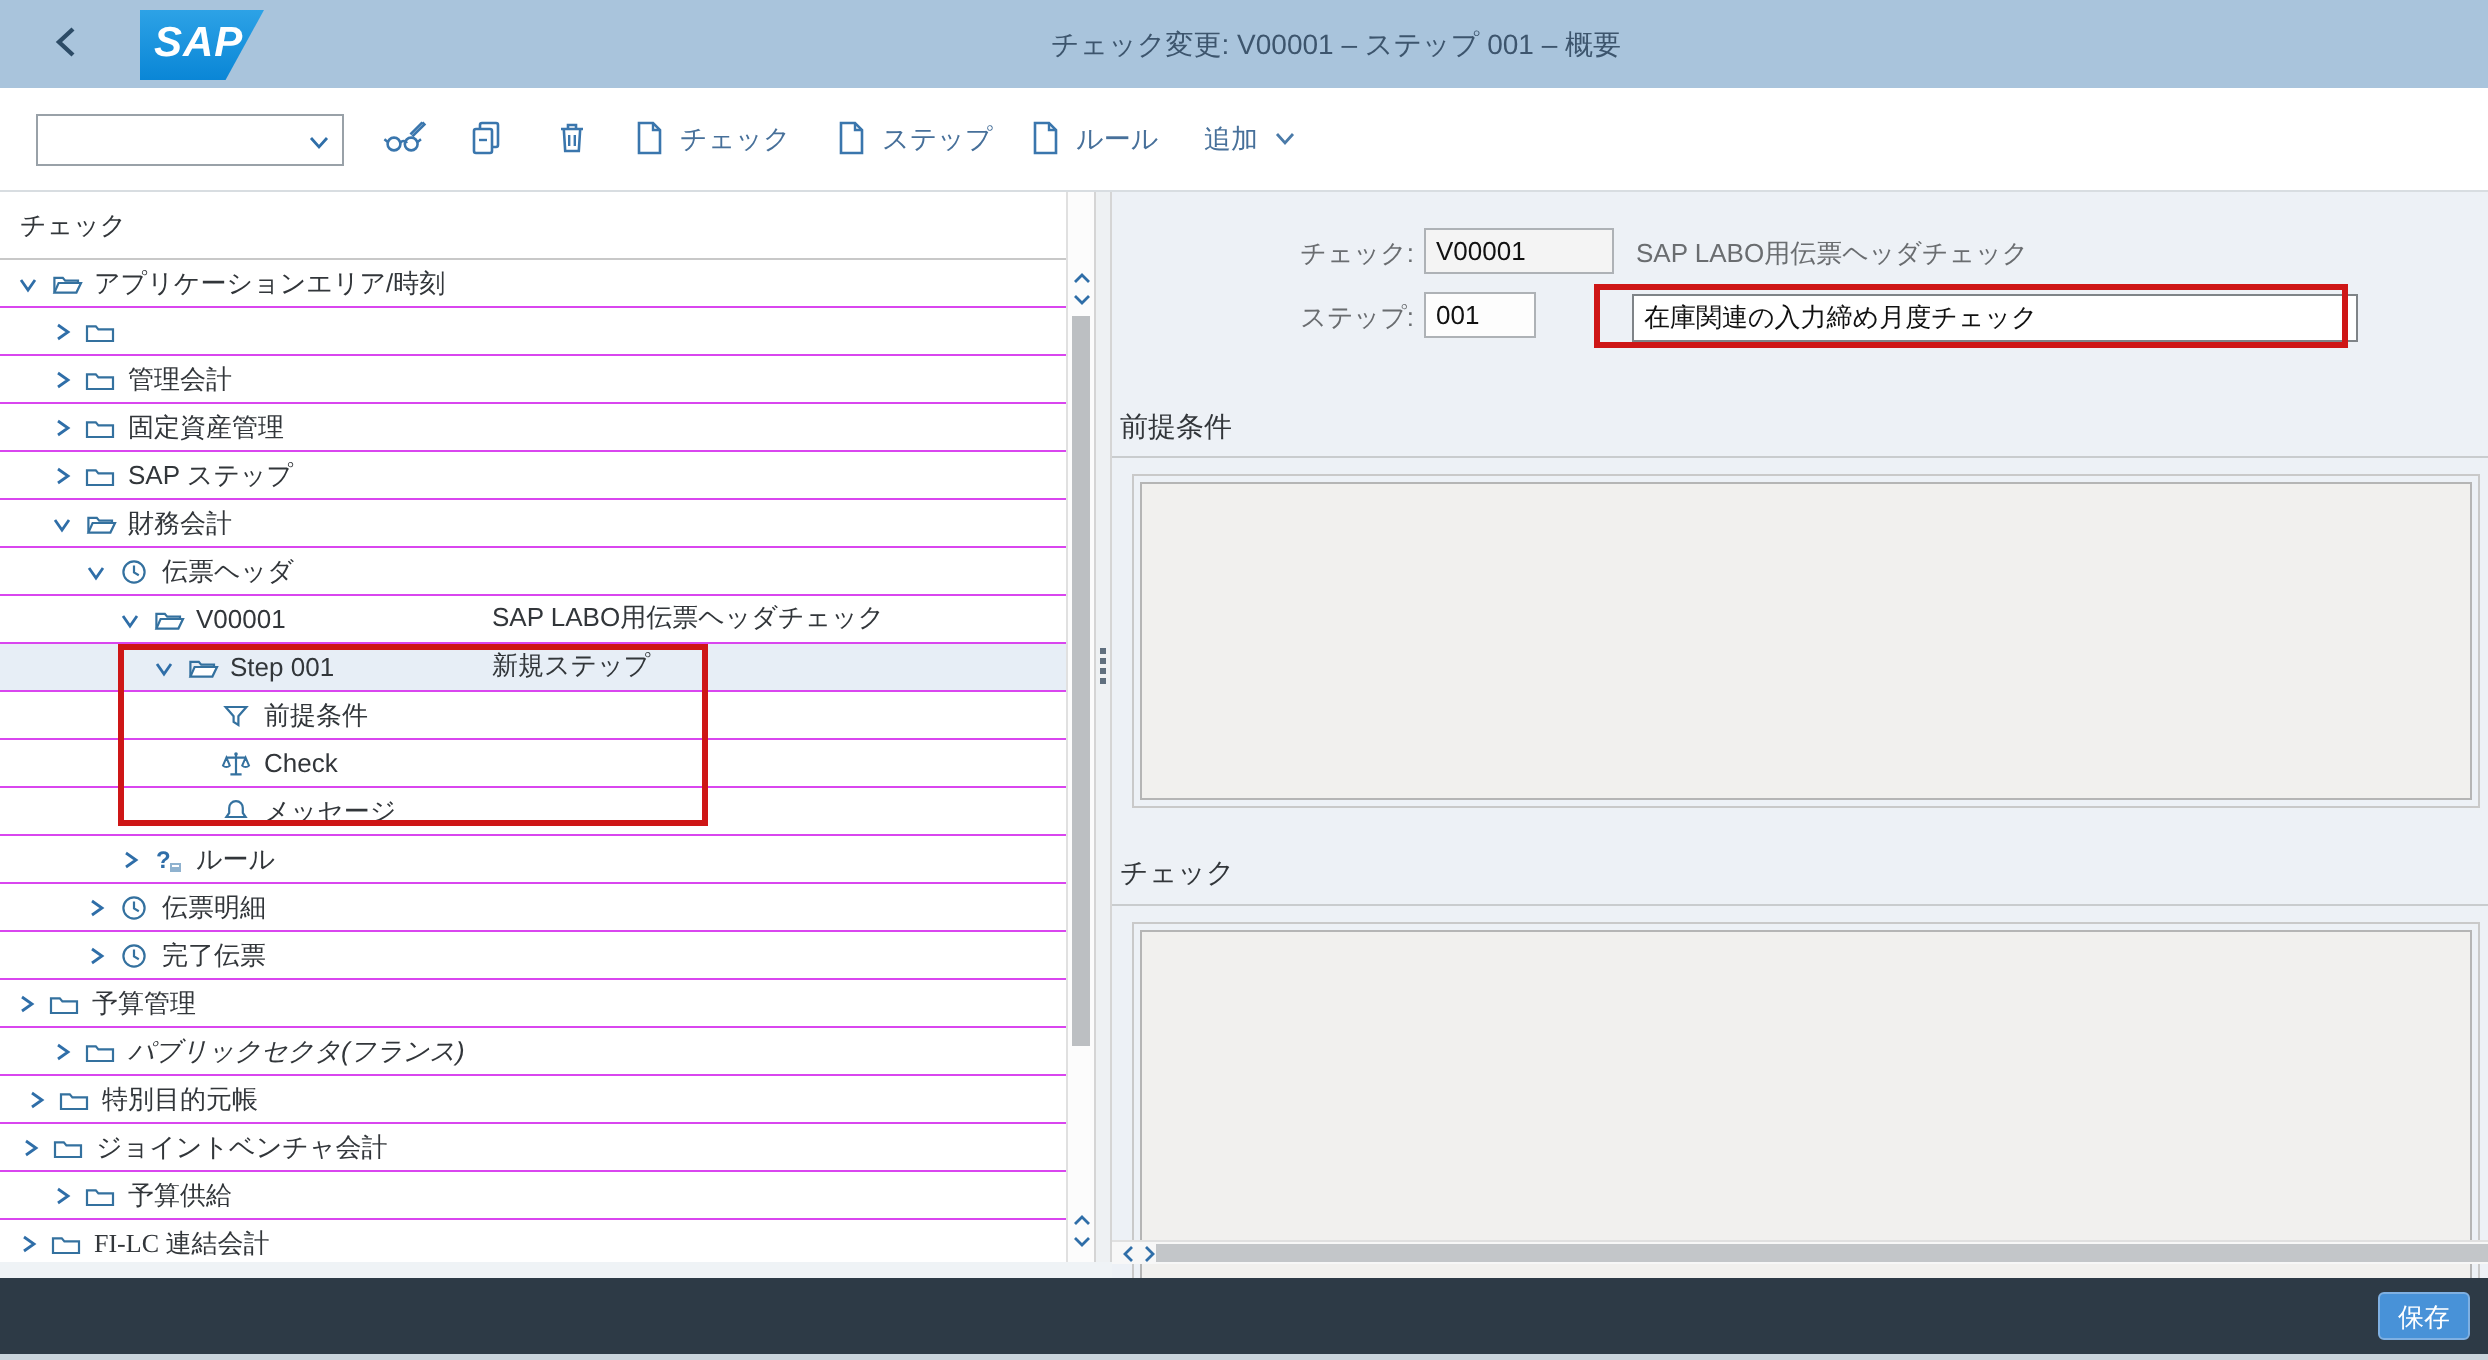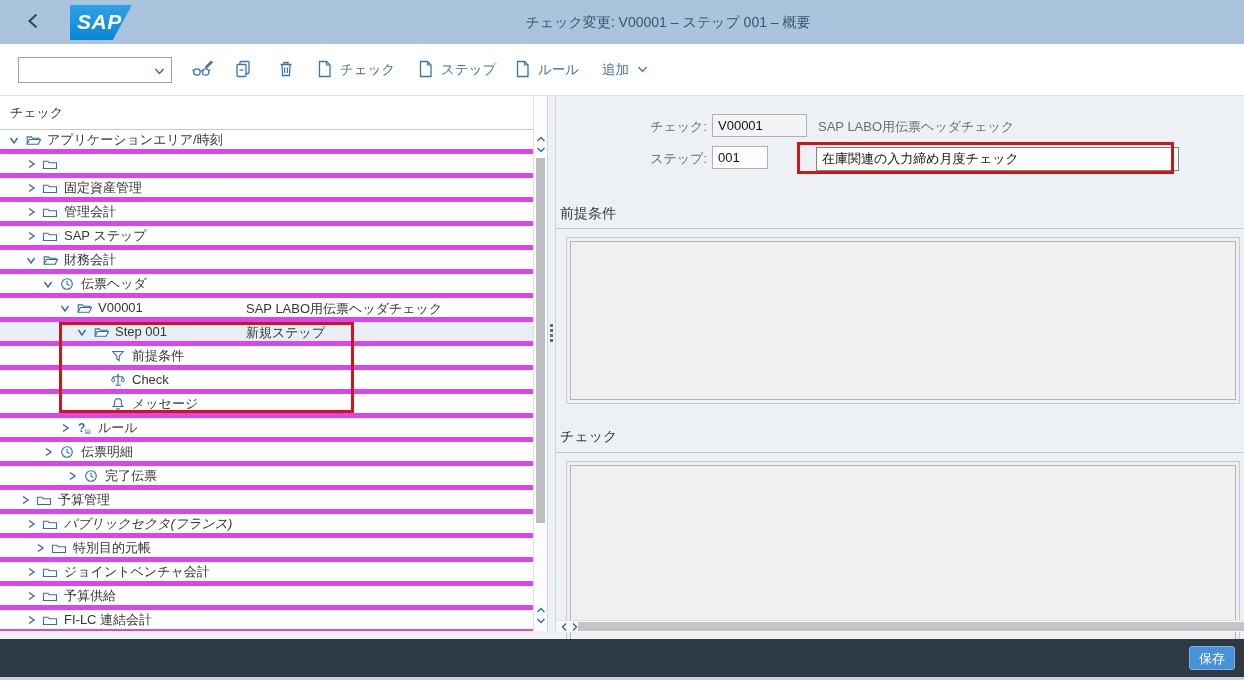--- a/index.html
+++ b/index.html
@@ -29,21 +29,21 @@
   .combo input { position:absolute; left:2px; top:2px; width:128px; height:20px; border:none; outline:none; font:inherit; background:transparent; }
   .combo .cchev { position:absolute; right:5px; top:7px; }
   .tb-icon { top:14px; width:26px; height:24px; display:flex; align-items:center; justify-content:center; cursor:pointer; }
   .tb-btn { top:14px; height:24px; display:flex; align-items:center; gap:7px; color:#47709a; cursor:pointer; font-size:13.5px; }
 
   
   .tree-panel { left:0; top:96px; width:533px; height:535px; background:#fff; overflow:hidden; }
   .tree-col-divider { left:240px; top:0; width:1px; height:535px; background:#dcdcdc; }
   .tree-header { left:0; top:0; width:533px; height:34px; line-height:33px; border-bottom:1px solid #c8c8c8; padding-left:10px; background:#fff; }
   .tree-rows { left:0; top:34px; width:533px; }
-  .tree-row { position:relative; height:24px; border-bottom:5px solid #d946ef; background:#fff; cursor:pointer; }
+  .tree-row { position:relative; height:24px; border-bottom:1px solid #d946ef; background:#fff; cursor:pointer; }
   .tree-row.selected { background:#e7eef6; }
   .cell-main { display:flex; align-items:center; height:100%; white-space:nowrap; overflow:hidden; width:240px; }
   .chev { width:14px; flex:0 0 14px; margin-right:3px; display:flex; align-items:center; }
   .node-icon { width:17px; flex:0 0 17px; margin-right:5px; display:flex; align-items:center; }
   .cell-value { position:absolute; left:246px; top:0; height:100%; line-height:22px; white-space:nowrap; }
 
   
   .v-scroll { left:533px; top:96px; width:14px; height:535px; background:#fcfcfc; border-left:1px solid #e0e0e0; }
   .vs-arrow { left:1px; width:12px; height:11px; display:flex; align-items:center; justify-content:center; cursor:pointer; }
   .vs-thumb { left:2px; top:62px; width:9px; height:365px; background:#bcbfc2; cursor:pointer; }
@@ -211,37 +211,37 @@
           <span class="chev">
             <svg width="12" height="12" viewBox="0 0 12 12">
               <polyline points="4,2.5 9,6 4,9.5" fill="none" stroke="#2f6ea8" stroke-width="1.4"></polyline>
             </svg>
           </span>
           <span class="node-icon">
             <svg width="16" height="16" viewBox="0 0 16 16">
               <path d="M1.5 12.5 v-7.3 h4.4 l1.3 1.5 h7.3 v5.8 z" fill="#fff" stroke="#34719f" stroke-width="1.1"></path>
             </svg>
           </span>
+          <span>管理会計</span>
+        </div>
+        <div class="cell-value"></div>
+      </div>
+      <div class="tree-row">
+        <div class="cell-main" style="padding-left: 25px;">
+          <span class="chev">
+            <svg width="12" height="12" viewBox="0 0 12 12">
+              <polyline points="4,2.5 9,6 4,9.5" fill="none" stroke="#2f6ea8" stroke-width="1.4"></polyline>
+            </svg>
+          </span>
+          <span class="node-icon">
+            <svg width="16" height="16" viewBox="0 0 16 16">
+              <path d="M1.5 12.5 v-7.3 h4.4 l1.3 1.5 h7.3 v5.8 z" fill="#fff" stroke="#34719f" stroke-width="1.1"></path>
+            </svg>
+          </span>
           <span>固定資産管理</span>
-        </div>
-        <div class="cell-value"></div>
-      </div>
-      <div class="tree-row">
-        <div class="cell-main" style="padding-left: 25px;">
-          <span class="chev">
-            <svg width="12" height="12" viewBox="0 0 12 12">
-              <polyline points="4,2.5 9,6 4,9.5" fill="none" stroke="#2f6ea8" stroke-width="1.4"></polyline>
-            </svg>
-          </span>
-          <span class="node-icon">
-            <svg width="16" height="16" viewBox="0 0 16 16">
-              <path d="M1.5 12.5 v-7.3 h4.4 l1.3 1.5 h7.3 v5.8 z" fill="#fff" stroke="#34719f" stroke-width="1.1"></path>
-            </svg>
-          </span>
-          <span>管理会計</span>
         </div>
         <div class="cell-value"></div>
       </div>
       <div class="tree-row">
         <div class="cell-main" style="padding-left: 25px;">
           <span class="chev">
             <svg width="12" height="12" viewBox="0 0 12 12">
               <polyline points="4,2.5 9,6 4,9.5" fill="none" stroke="#2f6ea8" stroke-width="1.4"></polyline>
             </svg>
           </span>
@@ -396,38 +396,38 @@
             <svg width="16" height="16" viewBox="0 0 16 16">
               <circle cx="8" cy="8" r="5.3" fill="none" stroke="#34719f" stroke-width="1.1"></circle>
               <path d="M8 4.8 v3.4 l2.4 1.4" fill="none" stroke="#34719f" stroke-width="1.1"></path>
             </svg>
           </span>
           <span>伝票明細</span>
         </div>
         <div class="cell-value"></div>
       </div>
       <div class="tree-row">
-        <div class="cell-main" style="padding-left: 66px;">
+        <div class="cell-main" style="padding-left: 42px;">
           <span class="chev">
             <svg width="12" height="12" viewBox="0 0 12 12">
               <polyline points="4,2.5 9,6 4,9.5" fill="none" stroke="#2f6ea8" stroke-width="1.4"></polyline>
             </svg>
           </span>
           <span class="node-icon">
             <svg width="16" height="16" viewBox="0 0 16 16">
               <circle cx="8" cy="8" r="5.3" fill="none" stroke="#34719f" stroke-width="1.1"></circle>
               <path d="M8 4.8 v3.4 l2.4 1.4" fill="none" stroke="#34719f" stroke-width="1.1"></path>
             </svg>
           </span>
           <span>完了伝票</span>
         </div>
         <div class="cell-value"></div>
       </div>
       <div class="tree-row">
-        <div class="cell-main" style="padding-left: 19px;">
+        <div class="cell-main" style="padding-left: 7px;">
           <span class="chev">
             <svg width="12" height="12" viewBox="0 0 12 12">
               <polyline points="4,2.5 9,6 4,9.5" fill="none" stroke="#2f6ea8" stroke-width="1.4"></polyline>
             </svg>
           </span>
           <span class="node-icon">
             <svg width="16" height="16" viewBox="0 0 16 16">
               <path d="M1.5 12.5 v-7.3 h4.4 l1.3 1.5 h7.3 v5.8 z" fill="#fff" stroke="#34719f" stroke-width="1.1"></path>
             </svg>
           </span>
@@ -445,37 +445,37 @@
           <span class="node-icon">
             <svg width="16" height="16" viewBox="0 0 16 16">
               <path d="M1.5 12.5 v-7.3 h4.4 l1.3 1.5 h7.3 v5.8 z" fill="#fff" stroke="#34719f" stroke-width="1.1"></path>
             </svg>
           </span>
           <span>パブリックセクタ(フランス)</span>
         </div>
         <div class="cell-value"></div>
       </div>
       <div class="tree-row">
-        <div class="cell-main" style="padding-left: 34px;">
+        <div class="cell-main" style="padding-left: 12px;">
           <span class="chev">
             <svg width="12" height="12" viewBox="0 0 12 12">
               <polyline points="4,2.5 9,6 4,9.5" fill="none" stroke="#2f6ea8" stroke-width="1.4"></polyline>
             </svg>
           </span>
           <span class="node-icon">
             <svg width="16" height="16" viewBox="0 0 16 16">
               <path d="M1.5 12.5 v-7.3 h4.4 l1.3 1.5 h7.3 v5.8 z" fill="#fff" stroke="#34719f" stroke-width="1.1"></path>
             </svg>
           </span>
           <span>特別目的元帳</span>
         </div>
         <div class="cell-value"></div>
       </div>
       <div class="tree-row">
-        <div class="cell-main" style="padding-left: 25px; text-align: center;">
+        <div class="cell-main" style="padding-left: 9px; text-align: center;">
           <span class="chev">
             <svg width="12" height="12" viewBox="0 0 12 12">
               <polyline points="4,2.5 9,6 4,9.5" fill="none" stroke="#2f6ea8" stroke-width="1.4"></polyline>
             </svg>
           </span>
           <span class="node-icon">
             <svg width="16" height="16" viewBox="0 0 16 16">
               <path d="M1.5 12.5 v-7.3 h4.4 l1.3 1.5 h7.3 v5.8 z" fill="#fff" stroke="#34719f" stroke-width="1.1"></path>
             </svg>
           </span>
@@ -493,21 +493,21 @@
           <span class="node-icon">
             <svg width="16" height="16" viewBox="0 0 16 16">
               <path d="M1.5 12.5 v-7.3 h4.4 l1.3 1.5 h7.3 v5.8 z" fill="#fff" stroke="#34719f" stroke-width="1.1"></path>
             </svg>
           </span>
           <span>予算供給</span>
         </div>
         <div class="cell-value"></div>
       </div>
       <div class="tree-row">
-        <div class="cell-main" style="padding-left: 25px;">
+        <div class="cell-main" style="padding-left: 8px; font-family: Liberation Serif, serif;">
           <span class="chev">
             <svg width="12" height="12" viewBox="0 0 12 12">
               <polyline points="4,2.5 9,6 4,9.5" fill="none" stroke="#2f6ea8" stroke-width="1.4"></polyline>
             </svg>
           </span>
           <span class="node-icon">
             <svg width="16" height="16" viewBox="0 0 16 16">
               <path d="M1.5 12.5 v-7.3 h4.4 l1.3 1.5 h7.3 v5.8 z" fill="#fff" stroke="#34719f" stroke-width="1.1"></path>
             </svg>
           </span>

